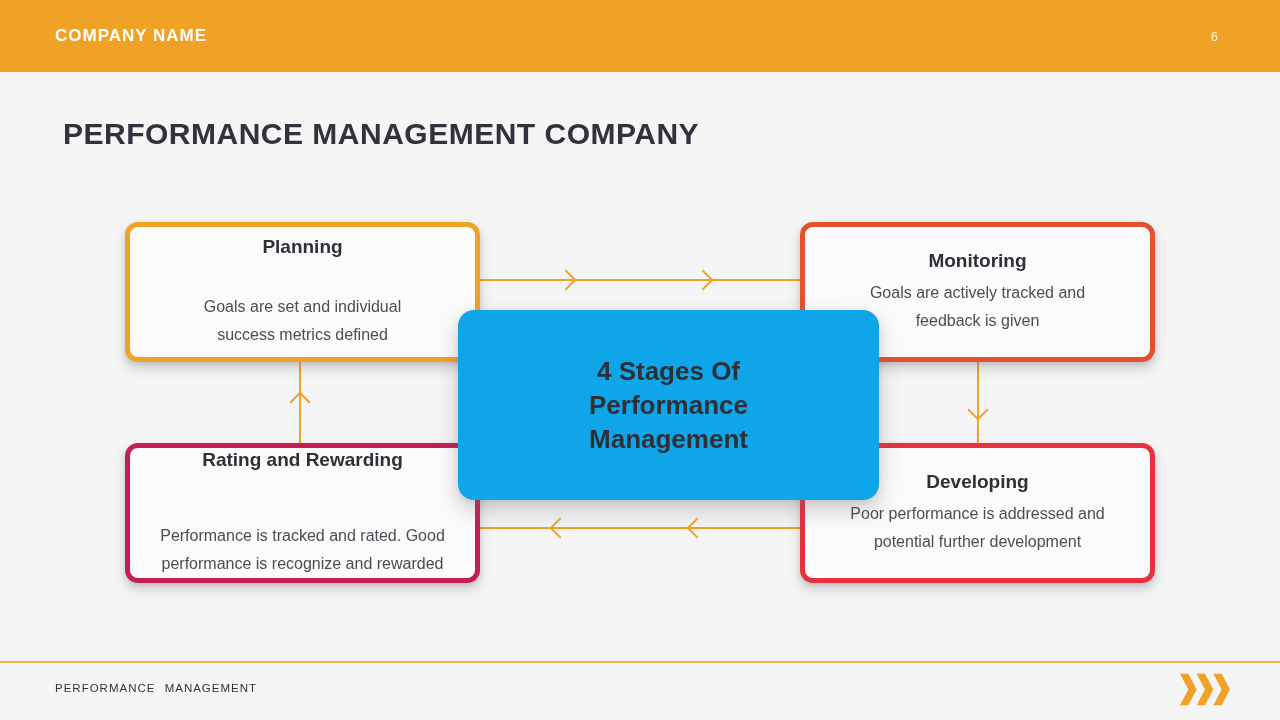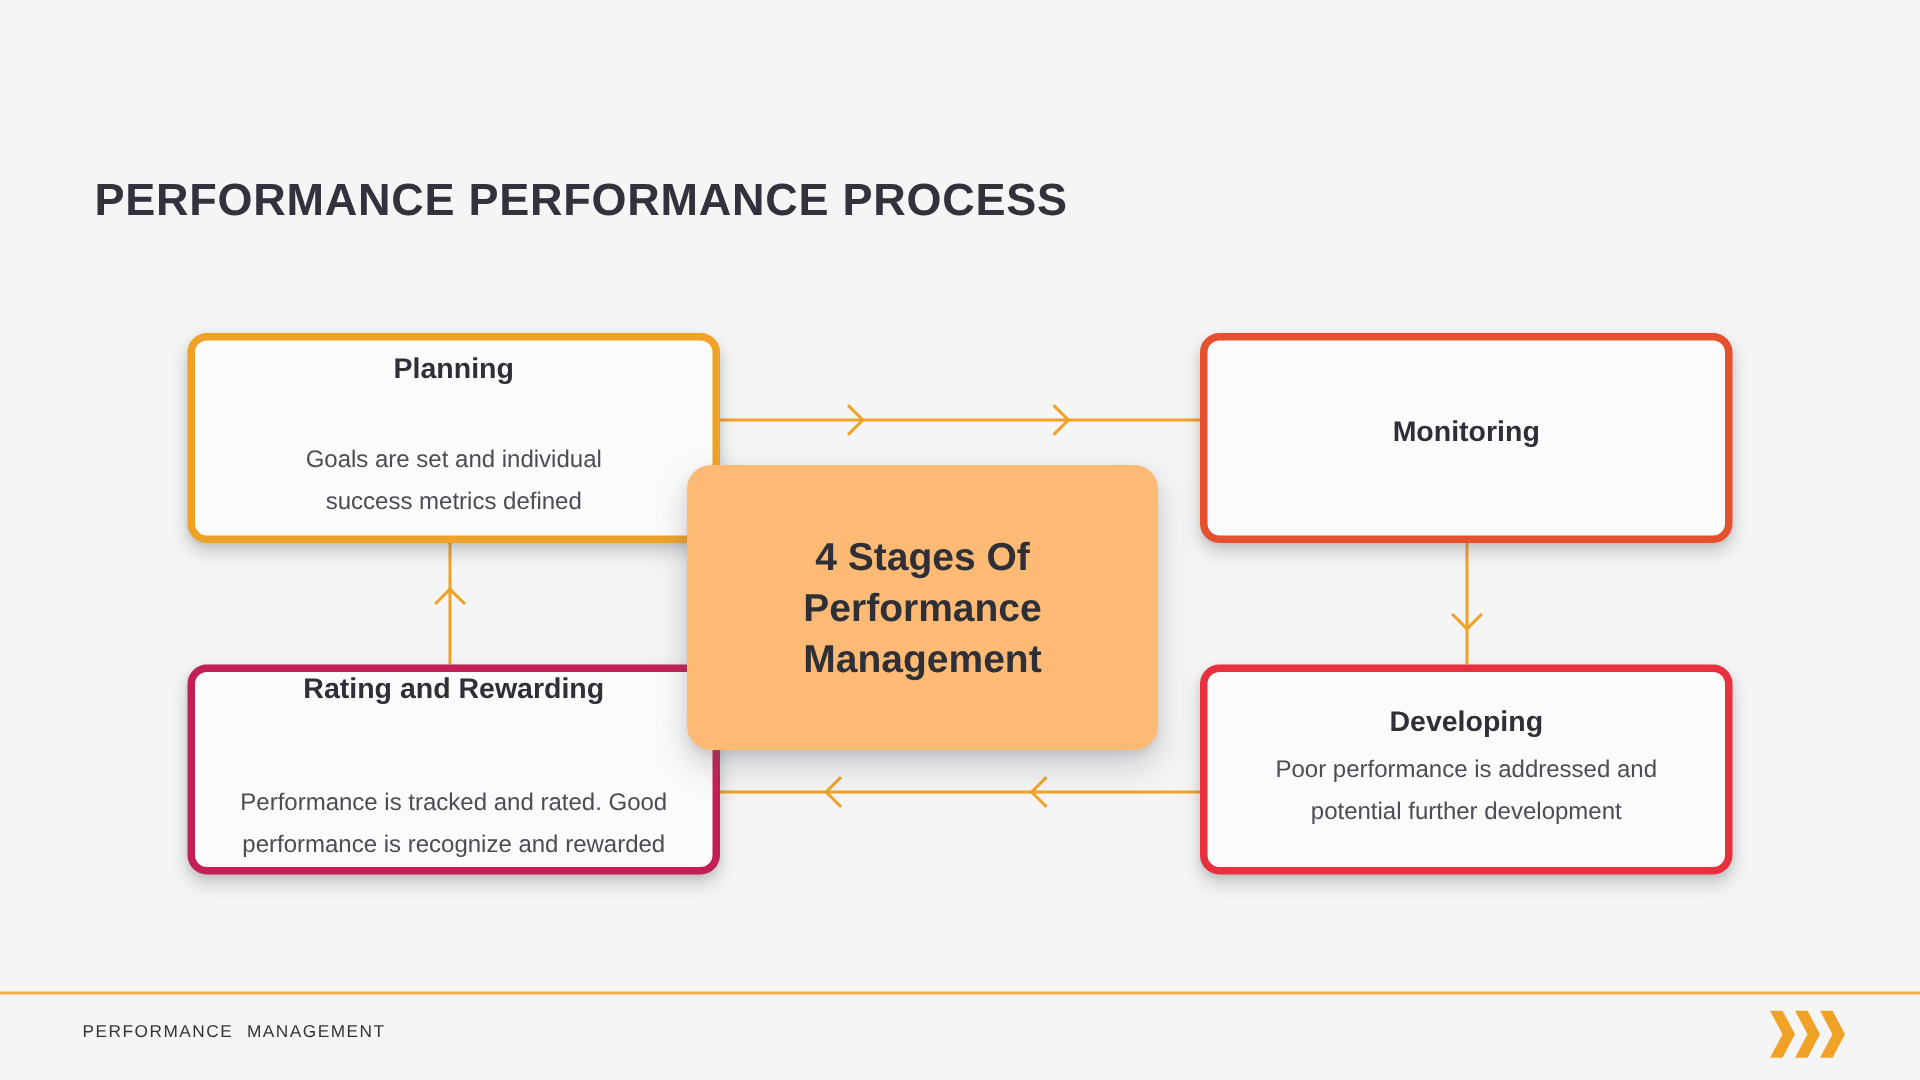--- a/index.html
+++ b/index.html
@@ -51,22 +51,22 @@
   #box-developing { left:800px; top:443px; }
 
   .stage-title { font-size:19px; font-weight:700; color:#2E2F37; margin-bottom:7px; }
   .stage-desc  { font-size:16px; color:#4C4C54; line-height:28px; }
   #box-planning   .stage-desc { max-width:240px; }
   #box-monitoring .stage-desc { max-width:258px; }
   #box-rating     .stage-desc { max-width:320px; }
   #box-developing .stage-desc { max-width:282px; }
 
   #center-card {
-    position:absolute; left:458px; top:310px; width:314px; height:190px;
-    background:#fdba74; border-radius:16px; z-index:3;
+    position:absolute; left:458px; top:310px; width:421px; height:190px;
+    background:#0ea5e9; border-radius:16px; z-index:3;
     box-shadow:0 10px 22px rgba(100,100,115,0.30), 0 3px 6px rgba(100,100,115,0.12);
     display:flex; align-items:center; justify-content:center;
   }
   #center-card-title {
     font-size:26px; line-height:34px; font-weight:800; color:#2E2F37;
     text-align:center; max-width:255px;
   }
 
   
   .conn { position:absolute; background:var(--accent); z-index:1; }
@@ -99,22 +99,26 @@
     position:absolute; left:55px; top:682px;
     font-size:11.5px; letter-spacing:1px; word-spacing:5px; color:#33343B;
   }
   #footer-chevrons { position:absolute; right:50px; top:673px; width:50px; height:33px; }
 </style>
 </head>
 <body>
 
 <div id="slide">
 
+  <div id="topbar" style="background-color: rgb(240, 162, 39);">
+    <div id="company-name">COMPANY NAME</div>
+    <div id="page-number">6</div>
+  </div>
 
-  <div id="slide-title" style="color: rgb(49, 50, 59);">PERFORMANCE PERFORMANCE PROCESS</div>
+  <div id="slide-title" style="color: rgb(49, 50, 59);">PERFORMANCE MANAGEMENT COMPANY</div>
 
   <div id="diagram">
 
     <div class="conn" id="line-top"></div>
     <div class="conn" id="line-bottom"></div>
     <div class="conn" id="line-left"></div>
     <div class="conn" id="line-right"></div>
 
     <span class="chev r" id="chev-top-1"></span>
     <span class="chev r" id="chev-top-2"></span>
@@ -123,20 +127,21 @@
     <span class="chev u" id="chev-left-up"></span>
     <span class="chev d" id="chev-right-dn"></span>
 
     <div class="stage-box" id="box-planning" style="border-color: rgb(240, 162, 39);">
       <div class="stage-title">Planning</div>
       <div class="stage-desc">Goals are set and individual success metrics defined</div>
     </div>
 
     <div class="stage-box" id="box-monitoring" style="border-color: rgb(229, 81, 47);">
       <div class="stage-title">Monitoring</div>
+      <div class="stage-desc">Goals are actively tracked and feedback is given</div>
     </div>
 
     <div class="stage-box" id="box-rating" style="border-color: rgb(196, 31, 84); gap: 44px;">
       <div class="stage-title">Rating and Rewarding</div>
       <div class="stage-desc">Performance is tracked and rated. Good performance is recognize and rewarded</div>
     </div>
 
     <div class="stage-box" id="box-developing" style="border-color: rgb(232, 48, 63);">
       <div class="stage-title">Developing</div>
       <div class="stage-desc">Poor performance is addressed and potential further development</div>

